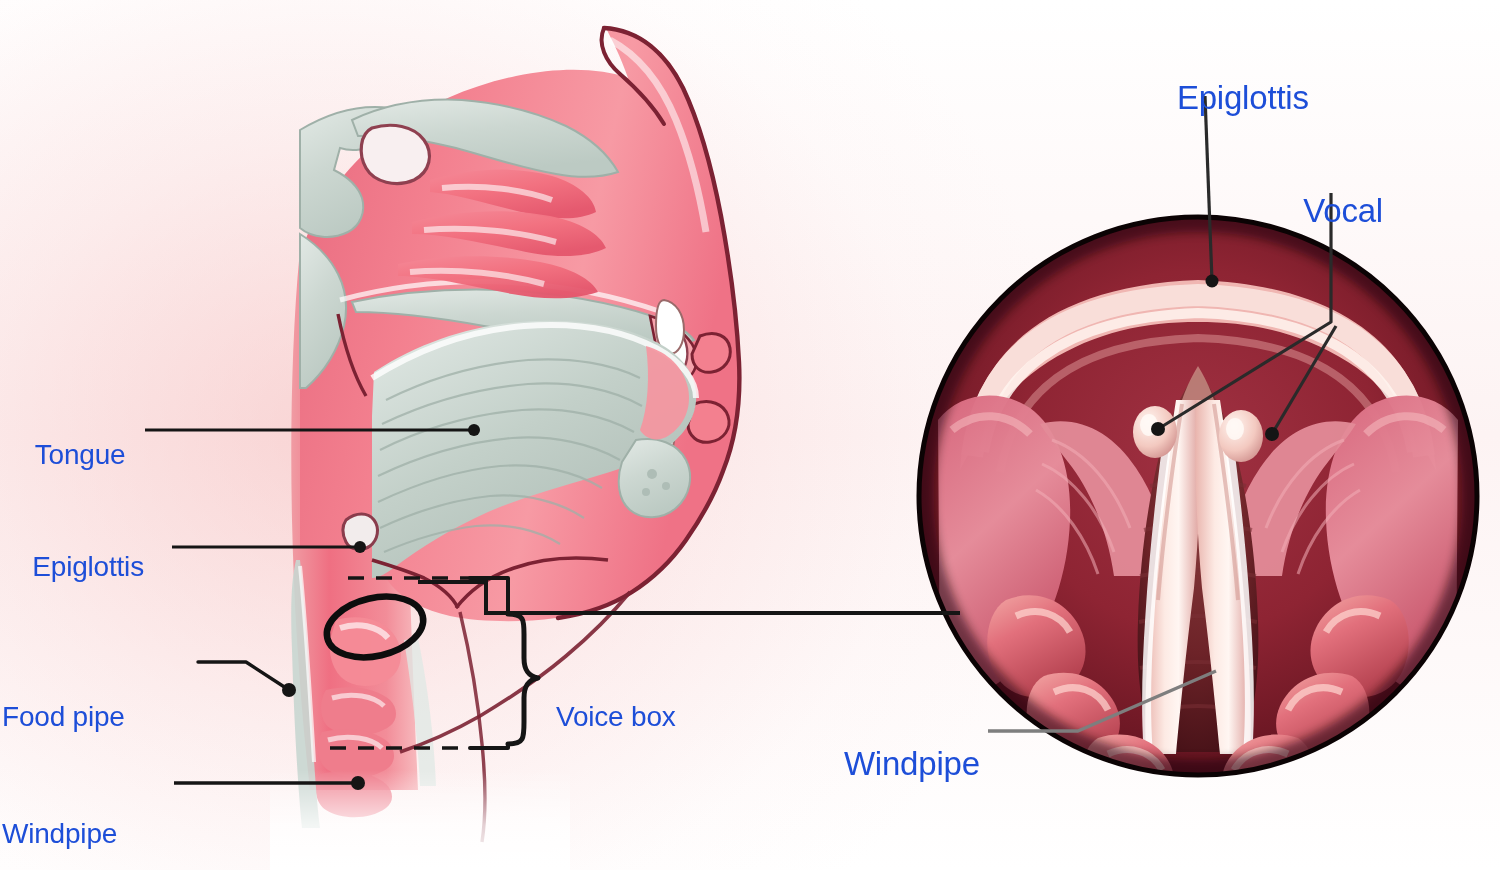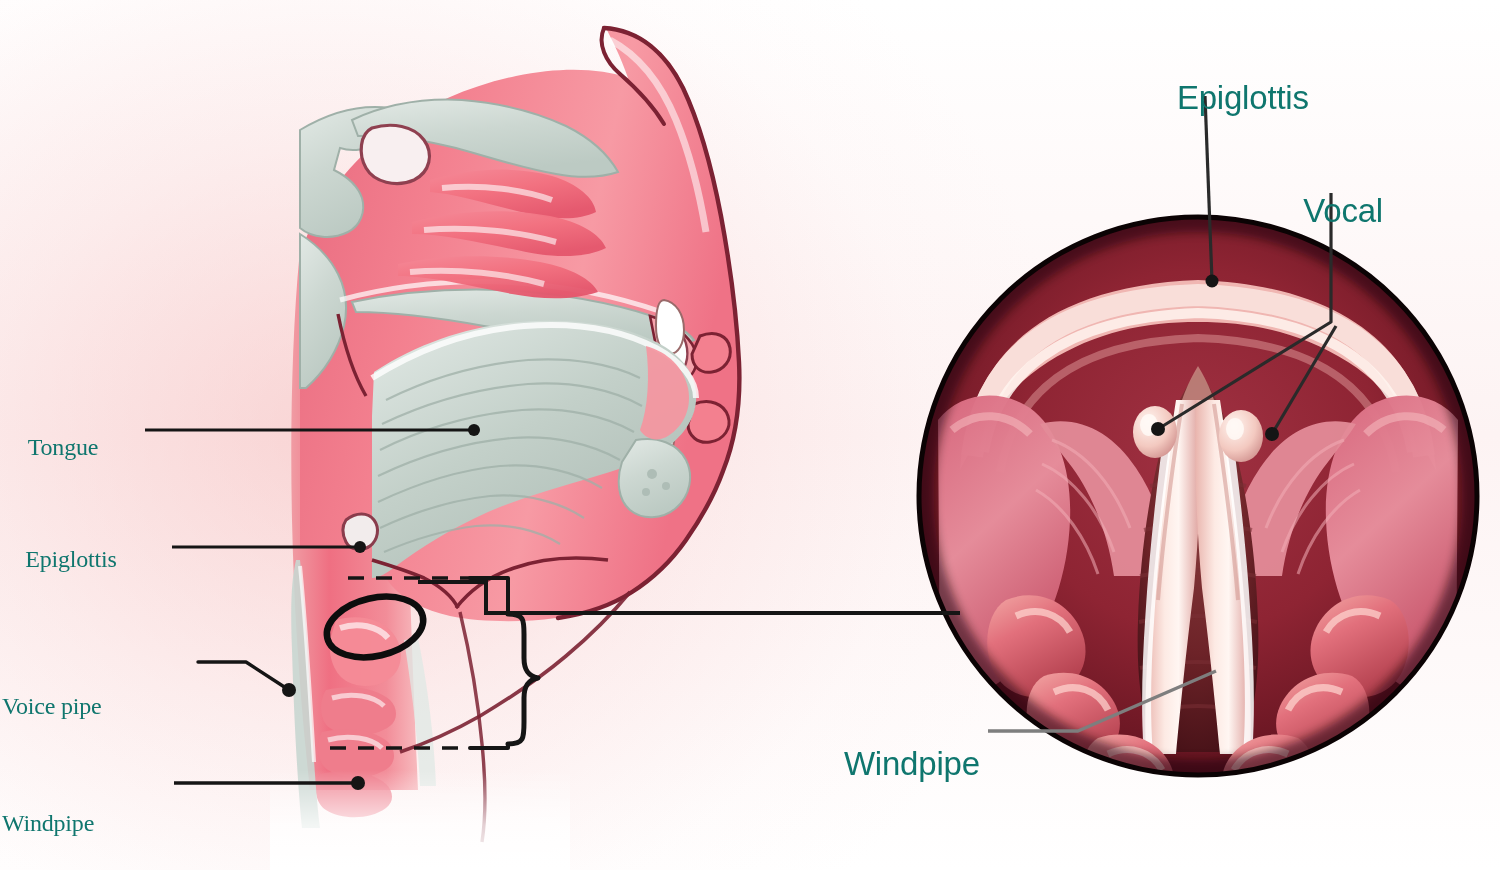--- a/index.html
+++ b/index.html
@@ -11,26 +11,26 @@
   #stage{position:relative;width:1500px;height:870px;}
   #bg{position:absolute;inset:0;
       background:
         radial-gradient(ellipse 900px 760px at 330px 430px, rgba(243,170,170,.42) 0%, rgba(247,198,198,.26) 38%, rgba(252,232,232,.10) 66%, rgba(255,255,255,0) 82%),
         linear-gradient(180deg,#ffffff 0%,#fdf3f3 50%,#ffffff 100%);
   }
   svg.layer{position:absolute;left:0;top:0;width:1500px;height:870px;}
   .lbl{
     position:absolute;
     font-family:"Liberation Sans", sans-serif;
-    color:#0f766e;
+    color:#1d4ed8;
     white-space:pre;
     line-height:1.06;
     letter-spacing:-0.2px;
   }
-  .lbl.big{font-size:24px;font-family:Liberation Serif, serif;}
+  .lbl.big{font-size:28px;}
   .lbl.r{font-size:33px;}
   .lbl.ctr{text-align:center;}
 </style>
 </head>
 <body>
 
 <div id="stage">
   <div id="bg"></div>
 
   <svg class="layer" viewBox="0 0 1500 870">
@@ -415,29 +415,30 @@
 
   <div class="lbl big" style="left:5px;top:410px;">
     <span>Tongue</span>
   </div>
 
   <div class="lbl big" style="left:2px;top:522px;">
     <span>Epiglottis</span>
   </div>
 
   <div class="lbl big" style="left:2px;top:643px;">
-    <div>Voice pipe</div>
+    <div>Food pipe</div>
   </div>
 
   <div class="lbl big" style="left:2px;top:760px;">
     <div>Windpipe</div>
     
   </div>
 
   <div class="lbl big" style="left:556px;top:643px;">
+    <div>Voice box</div>
   </div>
 
   <div class="lbl r" style="left:1141px;top:46px;">
     <span>Epiglottis</span>
   </div>
 
   <div class="lbl r ctr" style="left:1213px;top:124px;width:170px;text-align:right;">
     <div>Vocal</div>
   </div>
 

